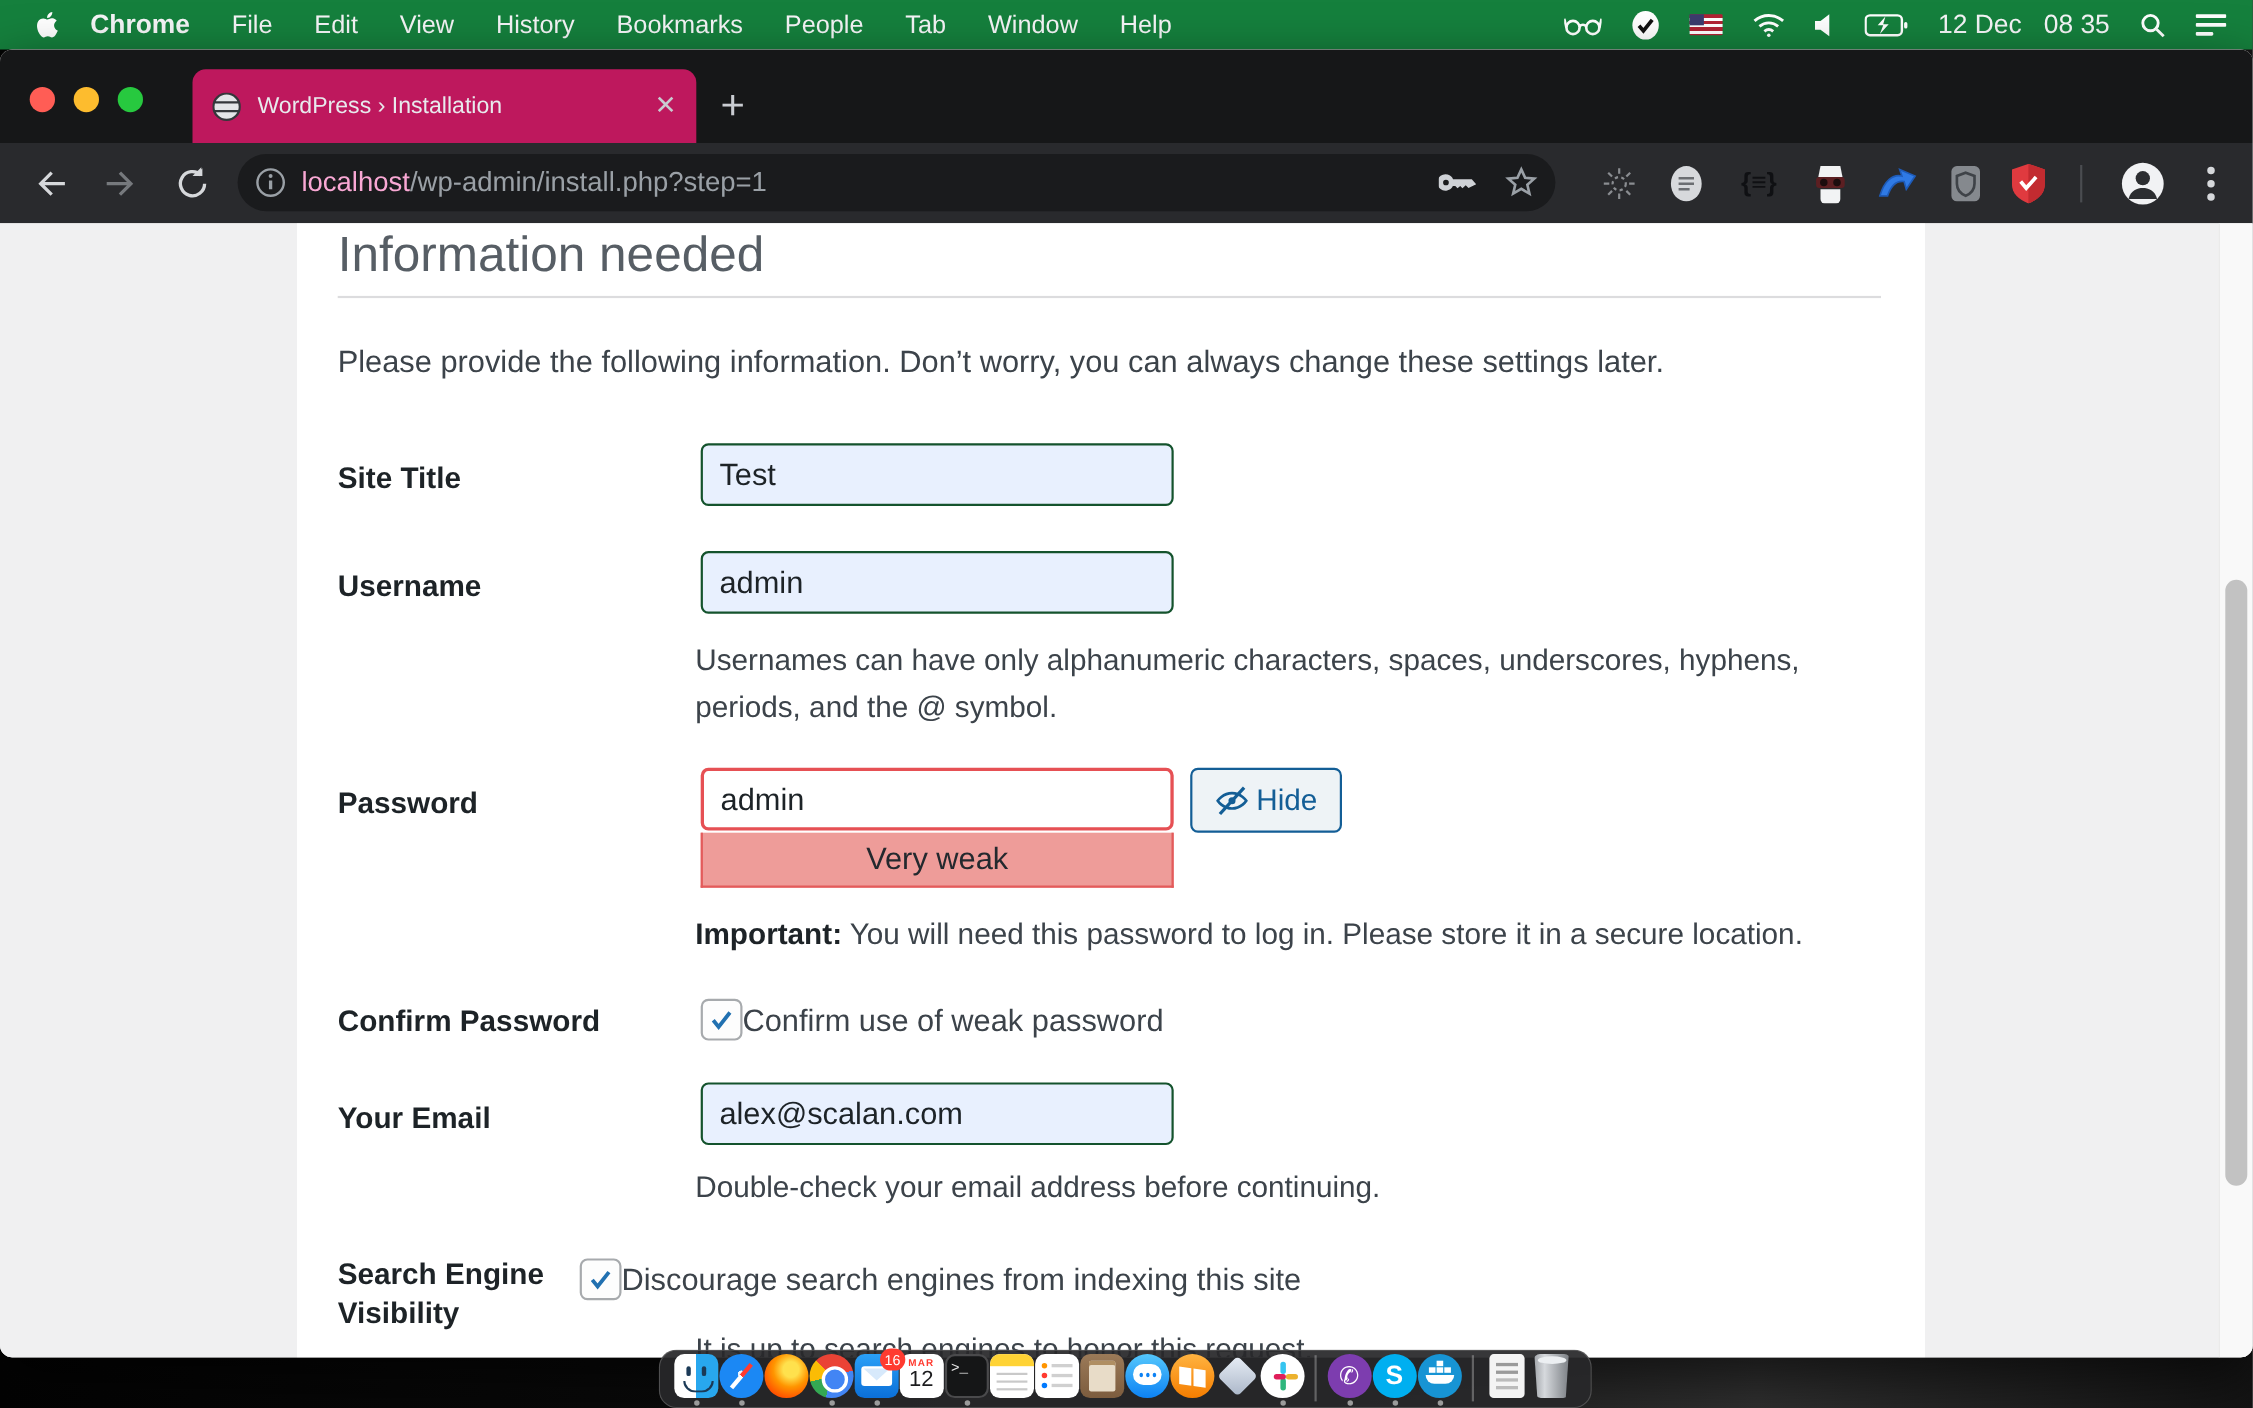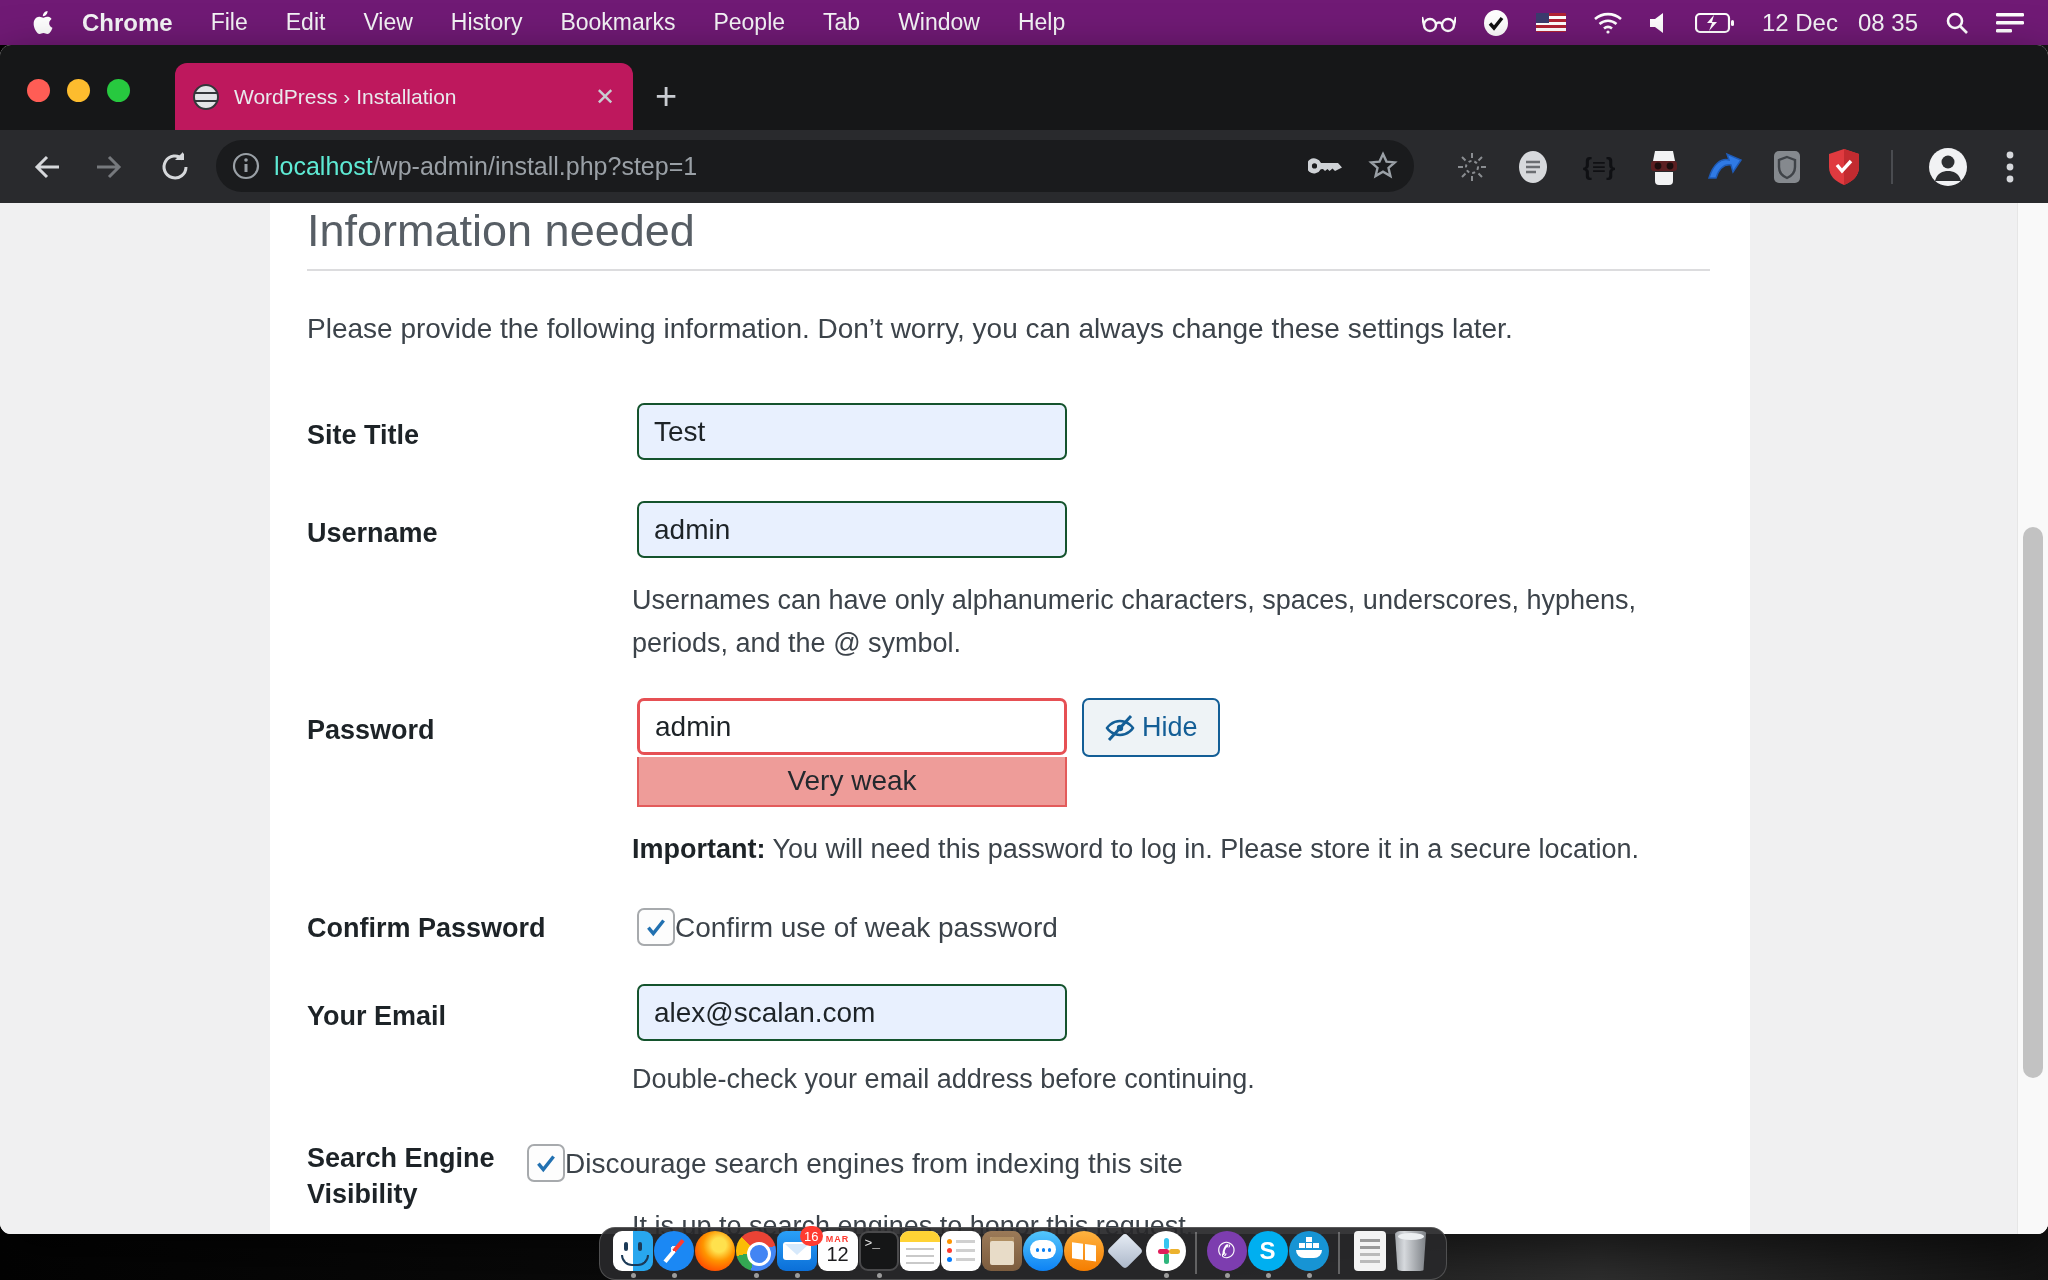--- a/index.html
+++ b/index.html
@@ -5,21 +5,21 @@
   * { margin:0; padding:0; box-sizing:border-box; }
   html,body { width:2048px; height:1280px; overflow:hidden; }
   body {
     font-family:"Liberation Sans","DejaVu Sans",sans-serif;
     background:linear-gradient(90deg,#030303 0%,#0b0b0b 35%,#1f1f1f 62%,#303030 78%,#141414 100%);
     position:relative; color:#3c434a;
   }
 
   
   .menubar { position:absolute; top:0; left:0; width:2048px; height:45px;
-    background:#701a75; display:flex; align-items:center; color:#f5f5f7; }
+    background:#15803d; display:flex; align-items:center; color:#f5f5f7; }
   .mb-left { display:flex; align-items:center; padding-left:32px; gap:0; }
   .mb-apple { width:22px; height:26px; display:flex; align-items:center; }
   .mb-app { font-weight:bold; font-size:24px; margin-left:28px; }
   .mb-item { font-size:23px; margin-left:38px; }
   .mb-right { margin-left:auto; display:flex; align-items:center; gap:27px; padding-right:24px; }
   .mb-ic { display:flex; align-items:center; }
   .mb-time { font-size:24px; display:flex; gap:20px; }
   .flag { width:30px; height:19px; background:repeating-linear-gradient(#b22234 0 3px,#fff 3px 6px); position:relative; border-radius:1px; }
   .flag::before { content:""; position:absolute; left:0; top:0; width:13px; height:10px; background:#3c3b6e; }
 
@@ -34,21 +34,21 @@
     border-radius:12px 12px 0 0; display:flex; align-items:center; padding:0 18px; color:#e8eaed; }
   .tab-title { font-size:21px; margin-left:15px; white-space:nowrap; overflow:hidden; flex:1; }
   .tab-close { color:#c9ccd1; font-size:24px; margin-left:10px; }
   .newtab { position:absolute; left:655px; top:32px; color:#c9ccd1; font-size:38px; font-weight:300; line-height:38px; }
 
   .toolbar { position:relative; height:73px; background:#292a2d; display:flex; align-items:center; }
   .nav-ic { position:absolute; top:0; height:73px; display:flex; align-items:center; justify-content:center; width:46px; }
   .urlpill { position:absolute; left:216px; top:10px; width:1198px; height:52px; border-radius:26px;
     background:#1a1b1d; display:flex; align-items:center; padding:0 16px; }
   .url-text { font-size:25px; margin-left:14px; white-space:nowrap; overflow:hidden; flex:1; }
-  .url-host { color:#5eead4; } .url-path { color:#9aa0a6; }
+  .url-host { color:#f9a8d4; } .url-path { color:#9aa0a6; }
   .ext { position:absolute; top:0; height:73px; width:44px; display:flex; align-items:center; justify-content:center; }
   .vsep { position:absolute; left:1891px; top:20px; width:2px; height:34px; background:#4a4c50; }
 
   
   .content { position:relative; height:1031px; background:#f0f0f1; overflow:hidden; }
   .whitebox { position:absolute; left:270px; top:0; width:1480px; height:100%; background:#fff; }
   .scrollbar { position:absolute; right:0; top:0; width:31px; height:100%; background:#f9f9f9; border-left:1px solid #e6e6e6; }
   .thumb { position:absolute; left:5px; top:324px; width:20px; height:551px; background:#c2c2c2; border-radius:10px; }
 
   .pg-title { position:absolute; left:307px; top:2px; font-size:45px; font-weight:400; color:#575e65; }

